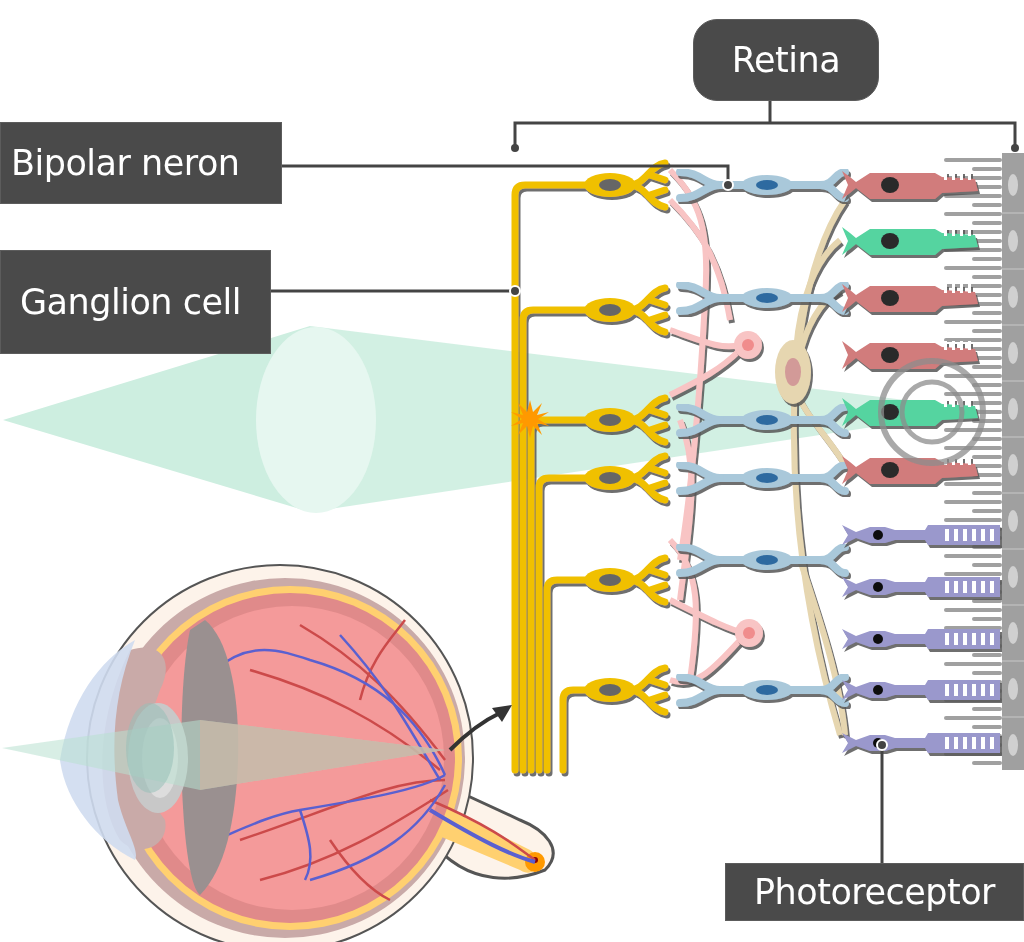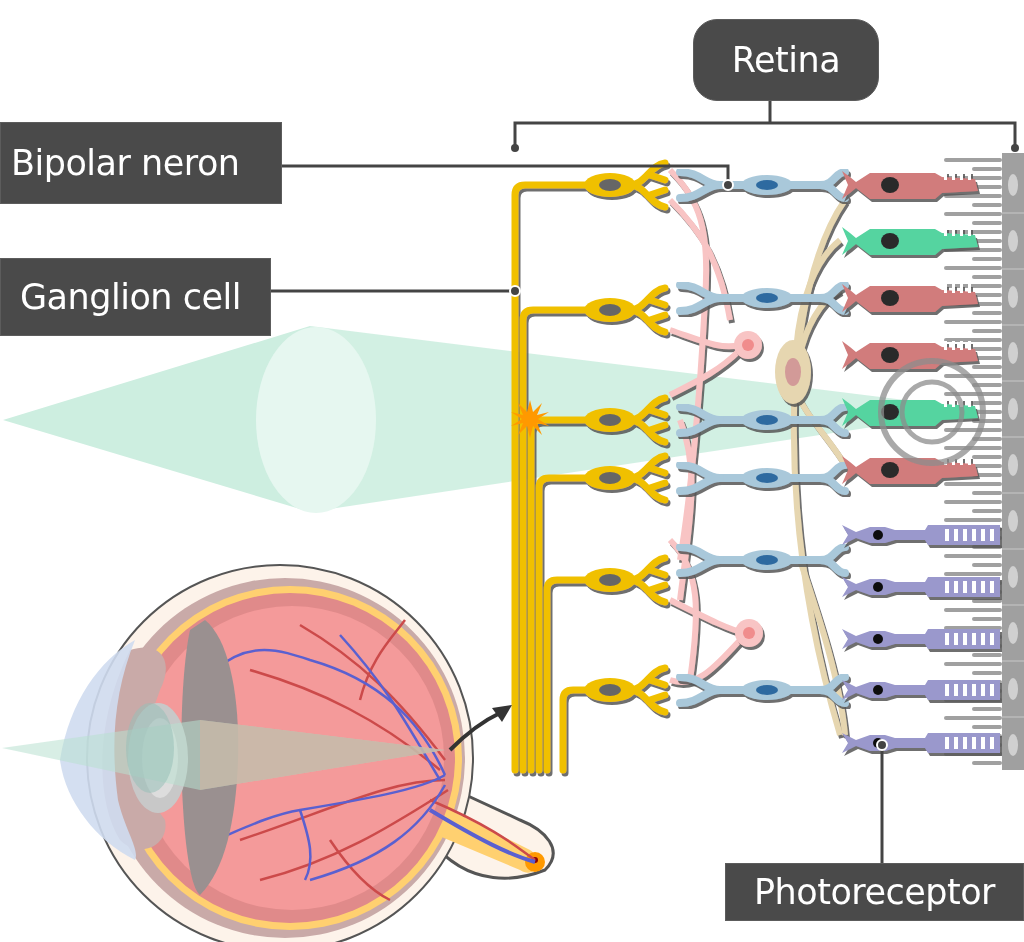--- a/index.html
+++ b/index.html
@@ -5,21 +5,21 @@
   html, body { margin:0; padding:0; background:#ffffff; }
   body { width:1024px; height:942px; position:relative; overflow:hidden;
          font-family:"DejaVu Sans", sans-serif; }
   svg { position:absolute; left:0; top:0; }
   .label-box { position:absolute; background:#4a4a4a; color:#ffffff;
                border:1px solid #5c5c5c; box-sizing:border-box;
                display:flex; align-items:center; font-size:35px;
                letter-spacing:-0.5px; white-space:nowrap; }
   #lbl-retina { left:693px; top:19px; width:186px; height:82px; justify-content:center;border-radius:24px; }
   #lbl-bipolar { left:0px; top:114px; width:282px; height:82px; padding-left:10px;margin-top:8px; }
-  #lbl-ganglion { left:0px; top:250px; width:271px; height:78px; padding-left:19px;margin-top:8px; }
+  #lbl-ganglion { left:0px; top:250px; width:271px; height:104px; padding-left:19px; }
   #lbl-photo { left:725px; top:863px; width:299px; height:58px; justify-content:center; }
 </style>
 </head>
 <body>
 
 <svg id="diagram" width="1024" height="942" viewBox="0 0 1024 942">
   <defs>
     <filter id="sh" x="-10%" y="-10%" width="130%" height="130%">
       <feOffset dx="2" dy="3" in="SourceAlpha" result="o"></feOffset>
       <feFlood flood-color="#555555" flood-opacity="0.85"></feFlood>

